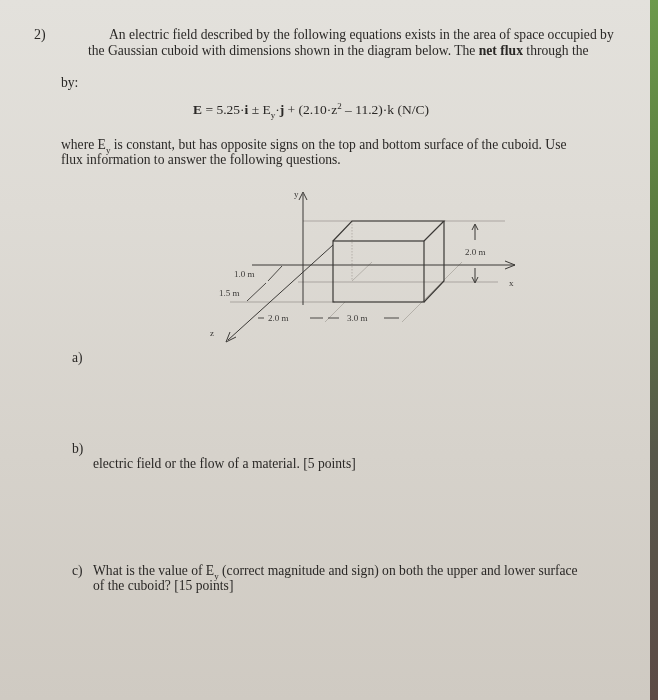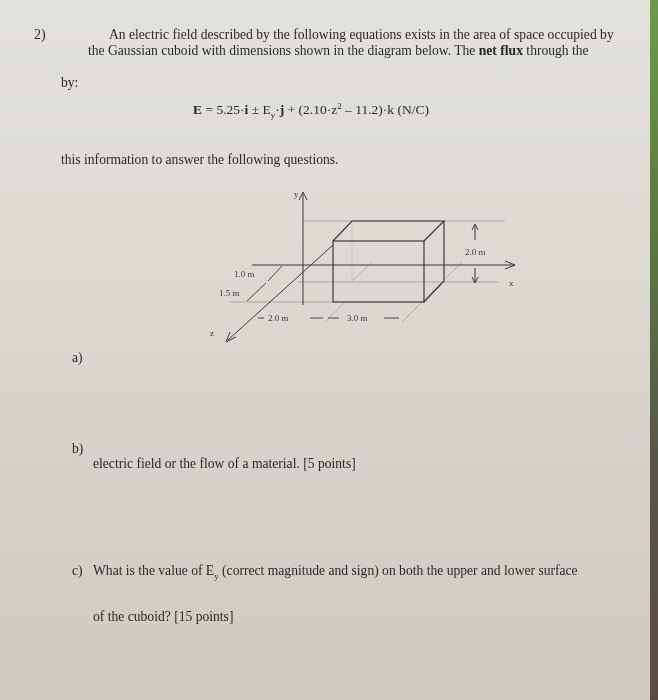--- a/index.html
+++ b/index.html
@@ -37,21 +37,24 @@
   </div>
   <div class="txt" style="left:61px;top:43px;margin-left:27px;">
     <span>the Gaussian cuboid with dimensions shown in the diagram below.  The </span><span class="bold">net flux</span><span> through the</span>
   </div>
   <div class="txt" style="left:61px;top:75px;">by:</div>
 
   <div class="eq">
     <span class="bold">E</span><span> = 5.25·</span><span class="bold">i</span><span> ± E</span><sub>y</sub><span>·</span><span class="bold">j</span><span> + (2.10·z</span><sup>2</sup><span> – 11.2)·k (N/C)</span>
   </div>
 
-  <div class="txt" style="left:61px;top:152px;">this information to answer the following questions.</div>
+  <div class="txt" style="left:61px;top:137px;">
+    <span>where E</span><sub>y</sub><span> is constant, but has opposite signs on the top and bottom surface of the cuboid.  Use</span>
+  </div>
+  <div class="txt" style="left:61px;top:152px;">flux information to answer the following questions.</div>
 
   <svg class="diag" width="340" height="175" viewBox="190 180 340 175">
     <g stroke="#3b3936" fill="none">
 
       <line x1="303" y1="221" x2="505" y2="221" stroke-width="0.6" stroke="#8a8580"></line>
       <line x1="298" y1="282" x2="498" y2="282" stroke-width="0.6" stroke="#8a8580"></line>
       <line x1="230" y1="302" x2="335" y2="302" stroke-width="0.6" stroke="#8a8580"></line>
 
       <line x1="352" y1="221" x2="352" y2="281" stroke-width="0.6" stroke="#9a958f" stroke-dasharray="1.5,1.5"></line>
       <line x1="352" y1="281" x2="372" y2="262" stroke-width="0.6" stroke="#9a958f"></line>
@@ -97,16 +100,16 @@
 
   <div class="txt" style="left:72px;top:350px;">a)</div>
 
   <div class="txt" style="left:72px;top:441px;">b)</div>
   <div class="txt" style="left:93px;top:456px;text-align:center;">electric field or the flow of a material.  [5 points]</div>
 
   <div class="txt" style="left:72px;top:563px;">c)</div>
   <div class="txt" style="left:93px;top:563px;">
     <span>What is the value of E</span><sub>y</sub><span> (correct magnitude and sign) on both the upper and lower surface</span>
   </div>
-  <div class="txt" style="left:93px;top:578px;margin-top:31px;">of the cuboid?  [15 points]</div>
+  <div class="txt" style="left:93px;top:578px;">of the cuboid?  [15 points]</div>
 </div>
 
 <div class="edge-strip"></div>
 
 </body></html>

